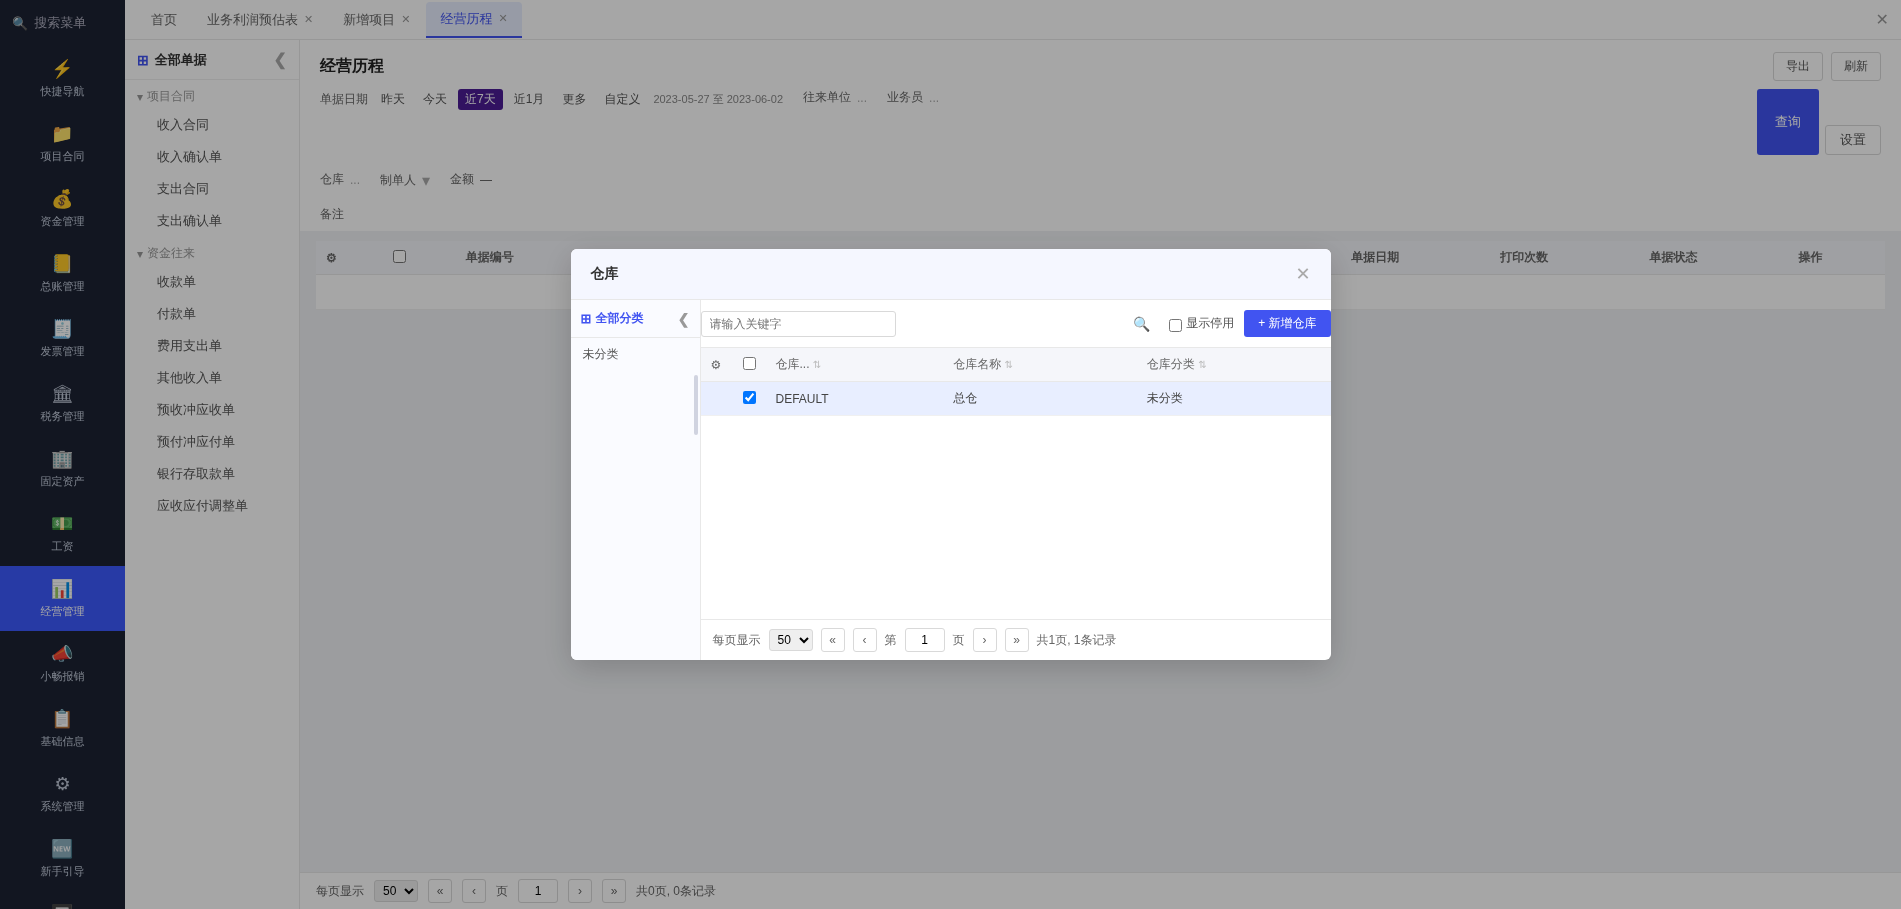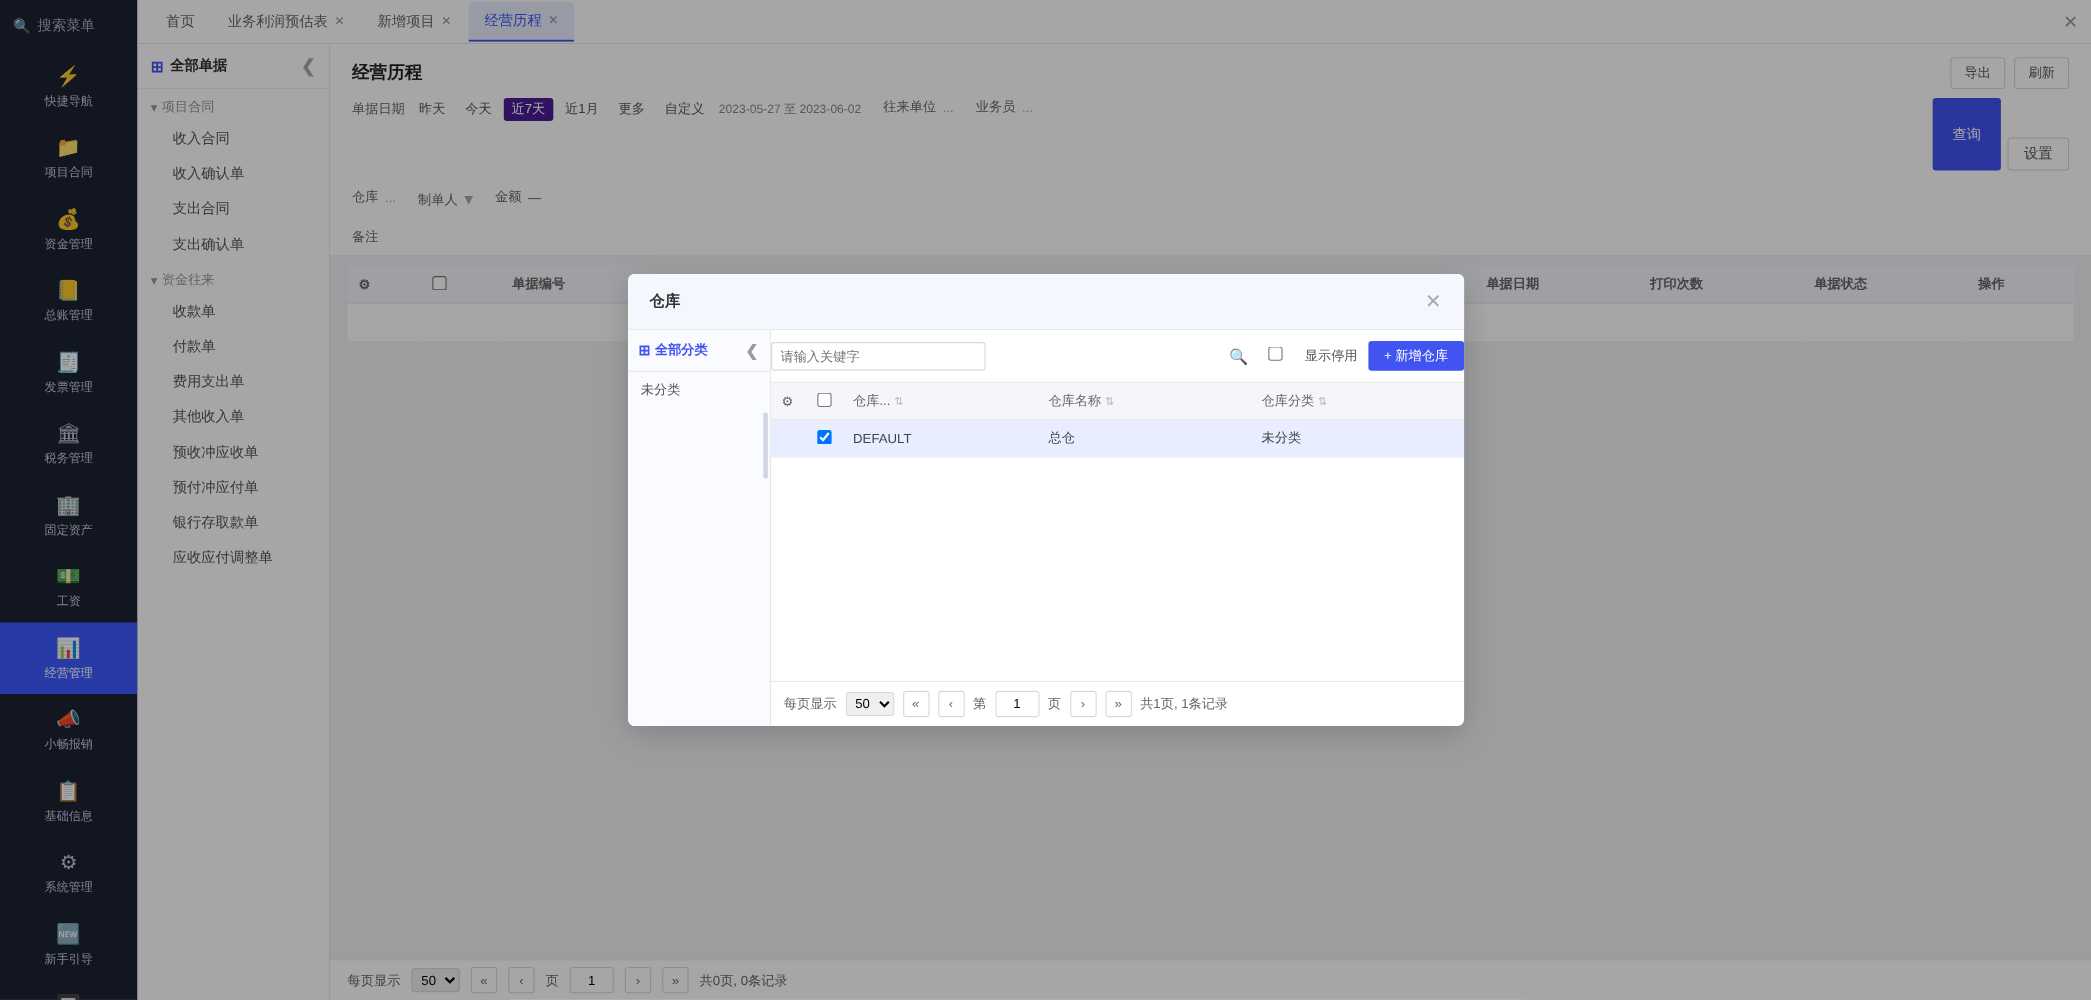--- a/index.html
+++ b/index.html
@@ -177,21 +177,21 @@
     }
     .modal-search {
       flex: 1; border: 1px solid #d9d9d9; border-radius: 3px; padding: 5px 30px 5px 8px;
       font-size: 12px; outline: none; position: relative;
     }
     .modal-search-wrap { position: relative; flex: 1; }
     .modal-search-icon {
       position: absolute; right: 8px; top: 50%; transform: translateY(-50%);
       color: #aaa; font-size: 14px; cursor: pointer;
     }
-    .modal-checkbox-label { display: flex; align-items: flex-start; gap: 20px; font-size: 12px; color: #555; white-space: nowrap; }
+    .modal-checkbox-label { display: flex; align-items: flex-end; gap: 4px; font-size: 12px; color: #555; white-space: nowrap; }
     .btn-add-warehouse {
       padding: 5px 14px; background: #4154f1; color: #fff; border: none;
       border-radius: 3px; font-size: 12px; cursor: pointer; white-space: nowrap;
     }
 
     
     .modal-table { width: 100%; border-collapse: collapse; font-size: 12px; }
     .modal-table th {
       background: #f5f6fa; padding: 8px 10px; text-align: left; color: #666;
       border-bottom: 1px solid #e8e8e8; white-space: nowrap; font-weight: normal;

